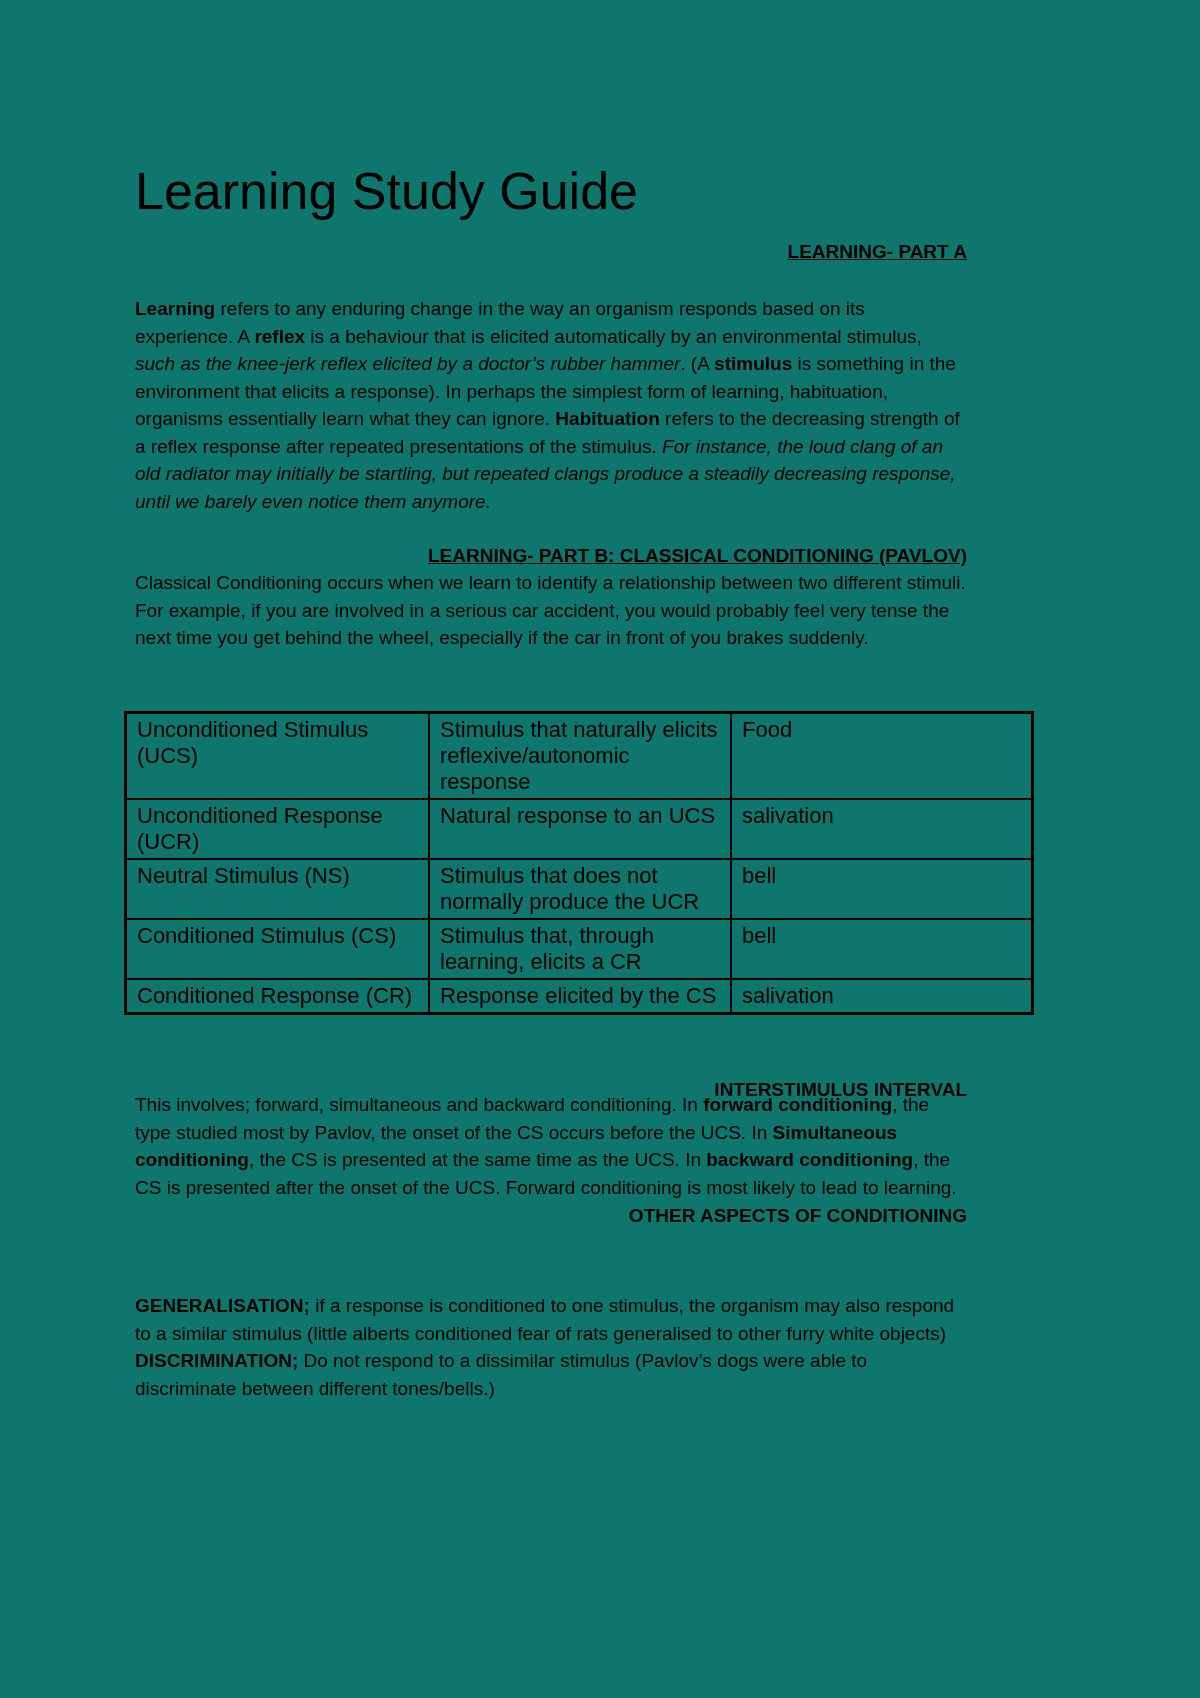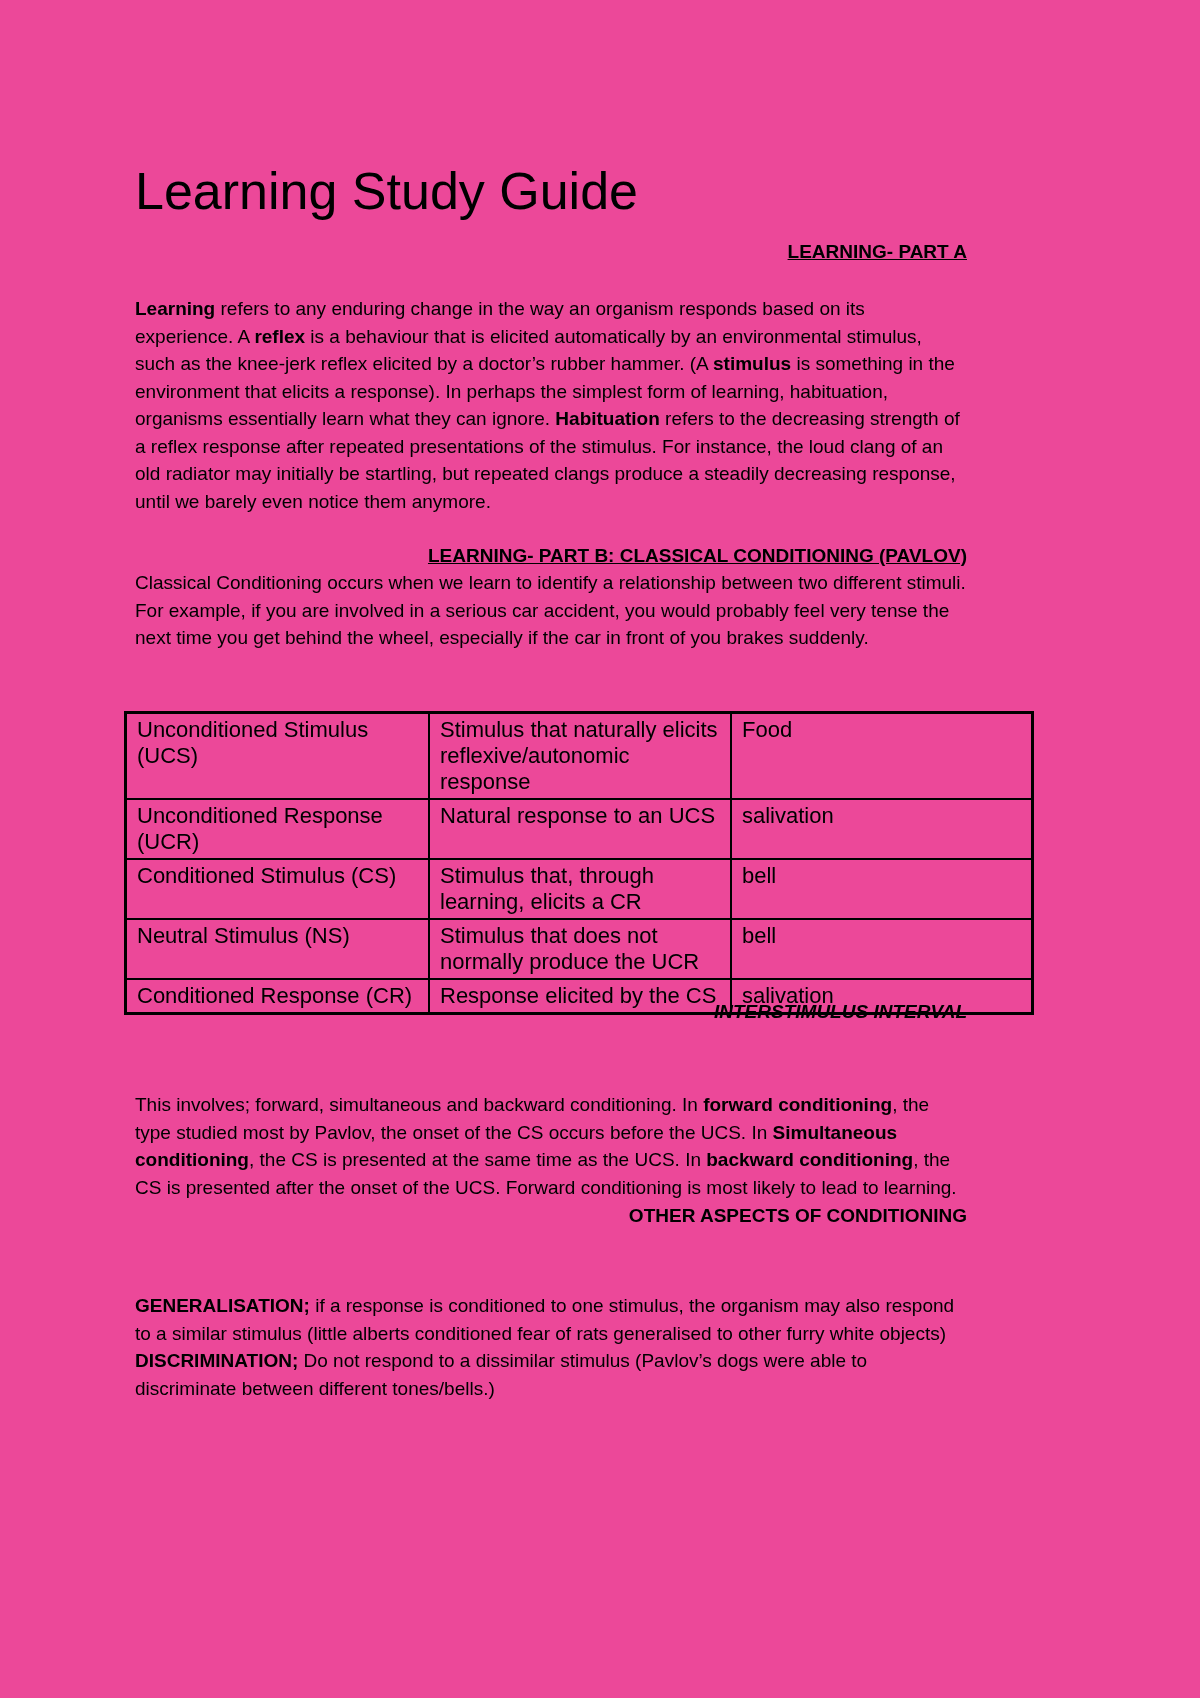--- a/index.html
+++ b/index.html
@@ -1,20 +1,20 @@
 <!DOCTYPE html>
 <html><head>
 <meta charset="utf-8">
 <style>
   html, body { margin: 0; padding: 0; background: #ffffff; }
   .page {
     position: relative;
     width: 1200px;
     height: 1698px;
-    background: #ec4899;
+    background: #0f766e;
     color: #000000;
     font-family: "Liberation Sans", sans-serif;
     overflow: hidden;
   }
   .abs { position: absolute; left: 135px; width: 832px; }
   .doc-title {
     top: 126px;
     font-size: 52px;
     font-weight: normal;
     letter-spacing: 0px;
@@ -25,21 +25,21 @@
     line-height: 24px;
     text-align: right;
   }
   .heading.underlined { text-decoration: underline; }
   .para {
     font-size: 19px;
     line-height: 27.5px;
     text-align: left;
   }
   .b { font-weight: bold; }
-  .i { }
+  .i { font-style: italic; }
   .cond-table {
     position: absolute;
     left: 124px;
     top: 711px;
     width: 842px;
     border-collapse: collapse;
     table-layout: fixed;
   }
   .cond-table td {
     border: 2px solid #000000;
@@ -74,38 +74,38 @@
         <td class="col-term">Unconditioned Stimulus (UCS)</td>
         <td class="col-def">Stimulus that naturally elicits reflexive/autonomic response</td>
         <td class="col-ex">Food</td>
       </tr>
       <tr>
         <td class="col-term">Unconditioned Response (UCR)</td>
         <td class="col-def">Natural response to an UCS</td>
         <td class="col-ex">salivation</td>
       </tr>
       <tr>
-        <td class="col-term">Conditioned Stimulus (CS)</td>
-        <td class="col-def">Stimulus that, through learning, elicits a CR</td>
+        <td class="col-term">Neutral Stimulus (NS)</td>
+        <td class="col-def">Stimulus that does not normally produce the UCR</td>
         <td class="col-ex">bell</td>
       </tr>
       <tr>
-        <td class="col-term">Neutral Stimulus (NS)</td>
-        <td class="col-def">Stimulus that does not normally produce the UCR</td>
+        <td class="col-term">Conditioned Stimulus (CS)</td>
+        <td class="col-def">Stimulus that, through learning, elicits a CR</td>
         <td class="col-ex">bell</td>
       </tr>
       <tr>
         <td class="col-term">Conditioned Response (CR)</td>
         <td class="col-def">Response elicited by the CS</td>
         <td class="col-ex">salivation</td>
       </tr>
     </tbody>
   </table>
 
-  <h2 class="abs heading" style="top:984px;font-style:italic;">INTERSTIMULUS INTERVAL</h2>
+  <h2 class="abs heading" style="top:1062px;">INTERSTIMULUS INTERVAL</h2>
 
   <p class="abs para" style="top:1072px;"><span>This involves; forward, simultaneous and backward conditioning. In </span><span class="b">forward conditioning</span><span>, the type studied most by Pavlov, the onset of the CS occurs before the UCS. In </span><span class="b">Simultaneous conditioning</span><span>, the CS is presented at the same time as the UCS. In </span><span class="b">backward conditioning</span><span>, the CS is presented after the onset of the UCS. Forward conditioning is most likely to lead to learning.</span></p>
 
   <h2 class="abs heading" style="top:1188px;">OTHER ASPECTS OF CONDITIONING</h2>
 
   <div class="abs para" style="top:1292px;">
     <div><span class="b">GENERALISATION;</span><span> if a response is conditioned to one stimulus, the organism may also respond to a similar stimulus (little alberts conditioned fear of rats generalised to other furry white objects)</span></div>
     <div><span class="b">DISCRIMINATION;</span><span> Do not respond to a dissimilar stimulus (Pavlov’s dogs were able to discriminate between different tones/bells.)</span></div>
   </div>
 

